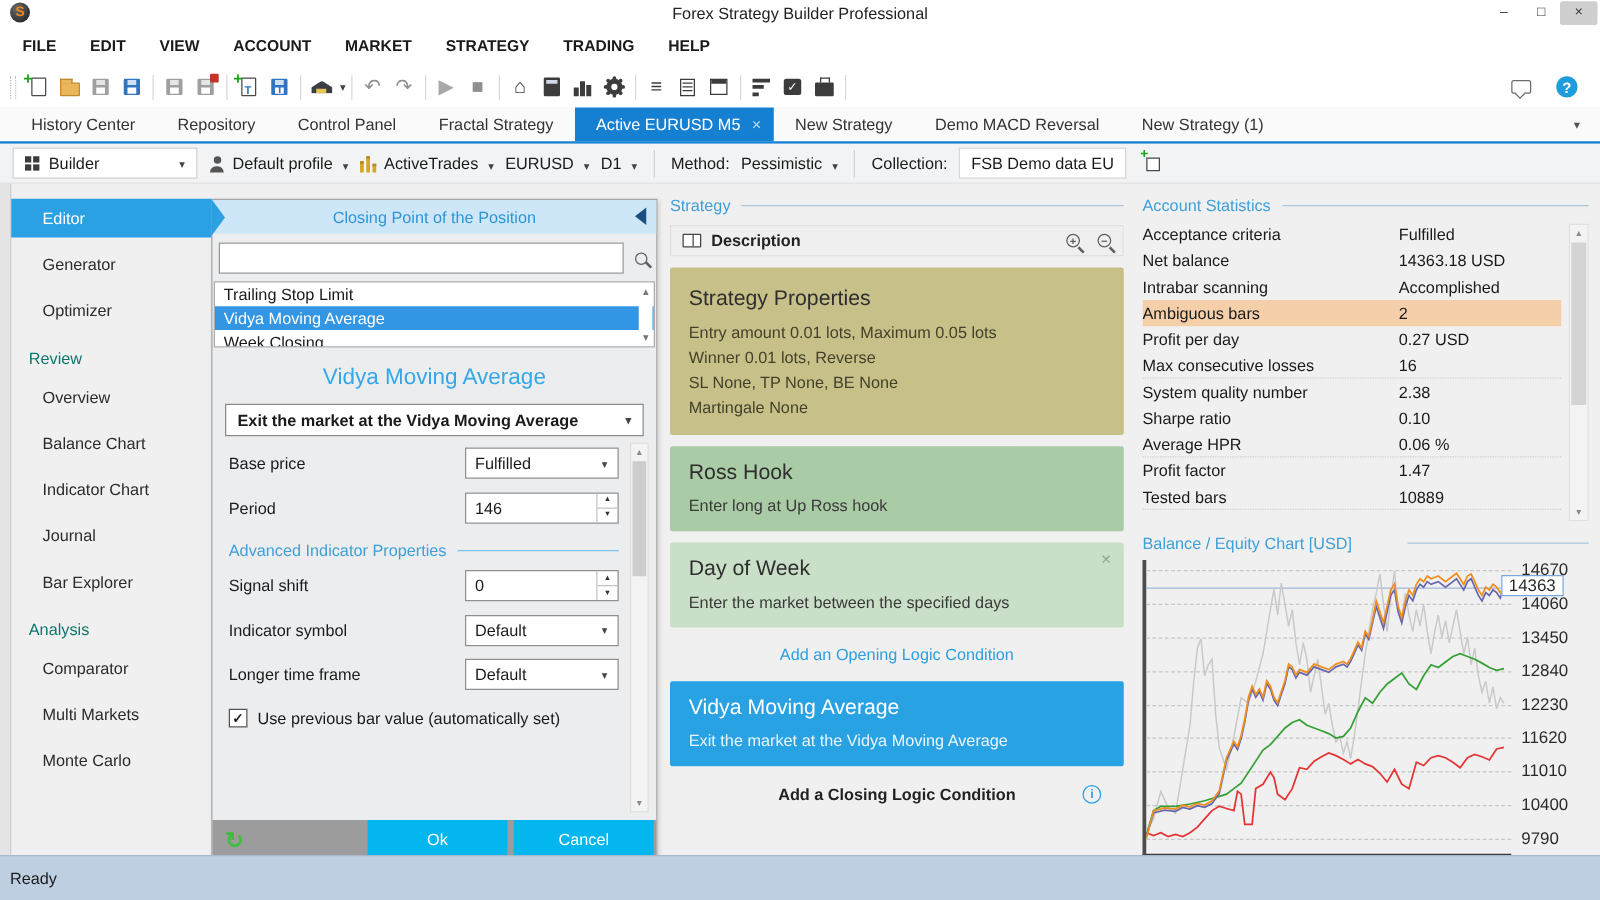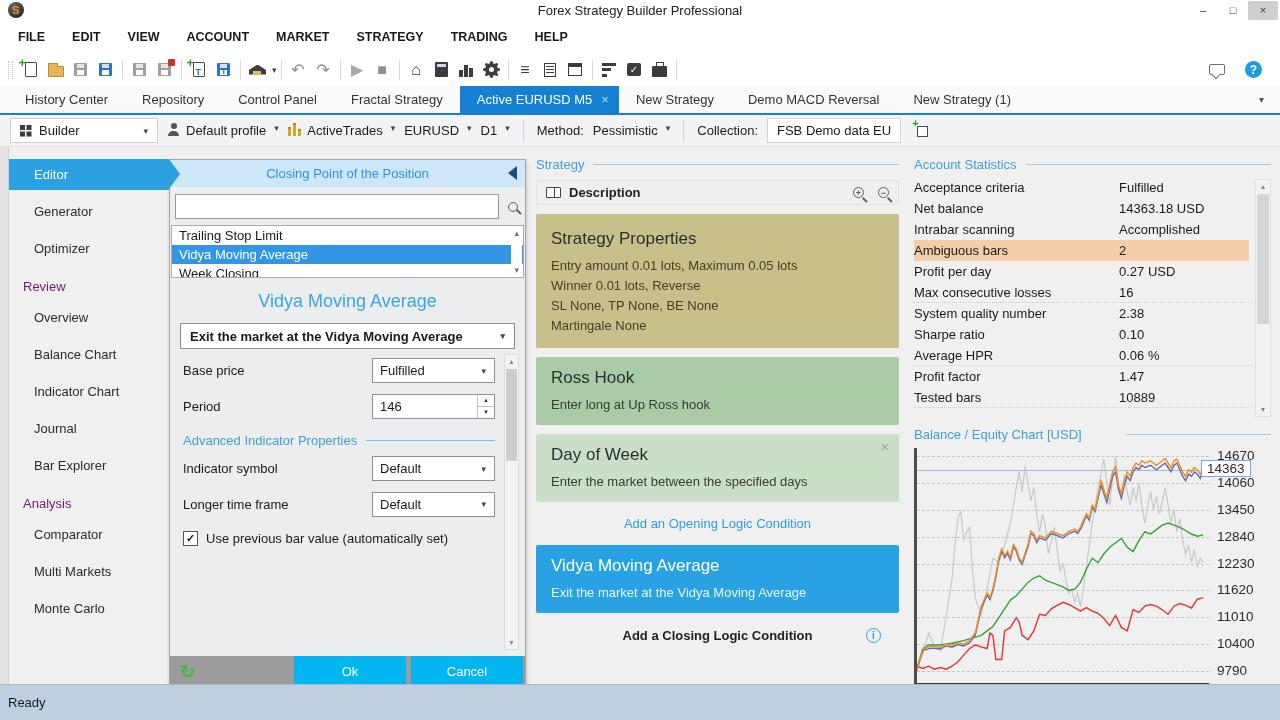--- a/index.html
+++ b/index.html
@@ -70,35 +70,35 @@
   .toolbar2{height:32px;background:#f2f3f4;display:flex;align-items:center;padding-left:10px;gap:9px;border-bottom:1px solid #e2e2e2;}
   .builder-box{width:148px;height:25px;background:#fff;border:1px solid #cfcfcf;display:flex;align-items:center;padding:0 9px;gap:8px;}
   .grid4{width:11px;height:11px;position:relative;}
   .grid4::before{content:"";position:absolute;top:0;left:0;width:4.5px;height:4.5px;background:#3c3c3c;box-shadow:6.5px 0 0 #3c3c3c,0 6.5px 0 #3c3c3c,6.5px 6.5px 0 #3c3c3c;}
   .sp{flex:1;}
   .person{width:13px;height:13px;position:relative;}
   .person::before{content:"";position:absolute;top:0;left:3.5px;width:6px;height:6px;border-radius:50%;background:#555;}
   .person::after{content:"";position:absolute;bottom:0;left:1px;width:11px;height:5px;border-radius:5px 5px 0 0;background:#555;}
   .candles{display:flex;align-items:flex-end;gap:1.5px;height:13px;}
   .candles i{width:3.5px;background:#d4a72c;display:block;border-top:2px solid #b5891c;}
-  .dd{display:flex;align-items:flex-start;gap:6px;}
+  .dd{display:flex;align-items:flex-end;gap:6px;}
   .t2sep{width:1px;height:22px;background:#d2d2d2;margin:0 4px;}
   .coll-box{height:25px;background:#fff;border:1px solid #d6d6d6;display:flex;align-items:center;padding:0 9px;}
   .addcoll{position:relative;width:14px;height:13px;margin-left:4px;}
   .addcoll .gplus{position:absolute;top:-6px;left:-2px;color:#1da21d;font-weight:bold;font-size:11px;line-height:1;}
   .addcoll::after{content:"";position:absolute;bottom:0;right:0;width:9px;height:9px;border:1.5px solid #4a4a4a;background:linear-gradient(#fff 0 0);}
 
   
   .main{display:flex;height:553px;align-items:flex-start;}
   .edge{width:9px;background:#e4e4e4;border-right:1px solid #d0d0d0;height:100%;}
   .sidebar{width:160px;padding-top:12px;height:100%;}
   .snav{height:31px;display:flex;align-items:center;padding-left:25px;margin-bottom:6px;position:relative;color:#2b2b2b;cursor:default;}
   .snav.active{background:#2ba0e3;color:#fff;}
   .snav.active::after{content:"";position:absolute;right:-11px;top:0;border-left:11px solid #2ba0e3;border-top:15.5px solid transparent;border-bottom:15.5px solid transparent;z-index:6;}
-  .shead{color:#701a75;padding-left:14px;margin:15px 0 8px;}
+  .shead{color:#0f766e;padding-left:14px;margin:15px 0 8px;}
 
   
   .dialog{width:357px;background:#ebedee;border:1px solid #a6a6a6;margin-top:12px;height:529px;display:flex;flex-direction:column;box-shadow:1px 2px 4px rgba(0,0,0,.18);}
   .dlg-head{height:27px;background:#cde7f8;display:flex;align-items:center;justify-content:center;color:#2e96d8;position:relative;flex:none;}
   .dlg-collapse{position:absolute;right:8px;top:6px;width:0;height:0;border-top:7px solid transparent;border-bottom:7px solid transparent;border-right:9px solid #1c4e7e;}
   .dlg-search{display:flex;align-items:center;padding:7px 7px 6px 5px;gap:9px;flex:none;}
   .dlg-search input{flex:1;height:25px;border:1px solid #989898;background:#fff;outline:none;padding:0 6px;font:inherit;}
   .mag{width:10px;height:10px;border:1.5px solid #5f5f5f;border-radius:50%;position:relative;flex:none;}
   .mag::after{content:"";position:absolute;width:6px;height:1.5px;background:#5f5f5f;bottom:-2px;right:-5px;transform:rotate(45deg);}
   .dlg-list{background:#fff;border:1px solid #ababab;margin:0 1px;height:53px;overflow:hidden;position:relative;flex:none;}
@@ -431,20 +431,30 @@
               <i>▲</i>
               <i>▼</i>
             </span>
         </div>
       </div>
       <div class="adv-head">
         <span>Advanced Indicator Properties</span>
           <span class="line"></span>
       </div>
       <div class="prow">
+        <label>Signal shift</label>
+        <div class="ctl">
+          <span>0</span>
+          <span class="spin">
+              <i>▲</i>
+              <i>▼</i>
+            </span>
+        </div>
+      </div>
+      <div class="prow">
         <label>Indicator symbol</label>
         <div class="ctl">
           <span>Default</span>
           <span class="caret">▾</span>
         </div>
       </div>
       <div class="prow">
         <label>Longer time frame</label>
         <div class="ctl">
           <span>Default</span>

